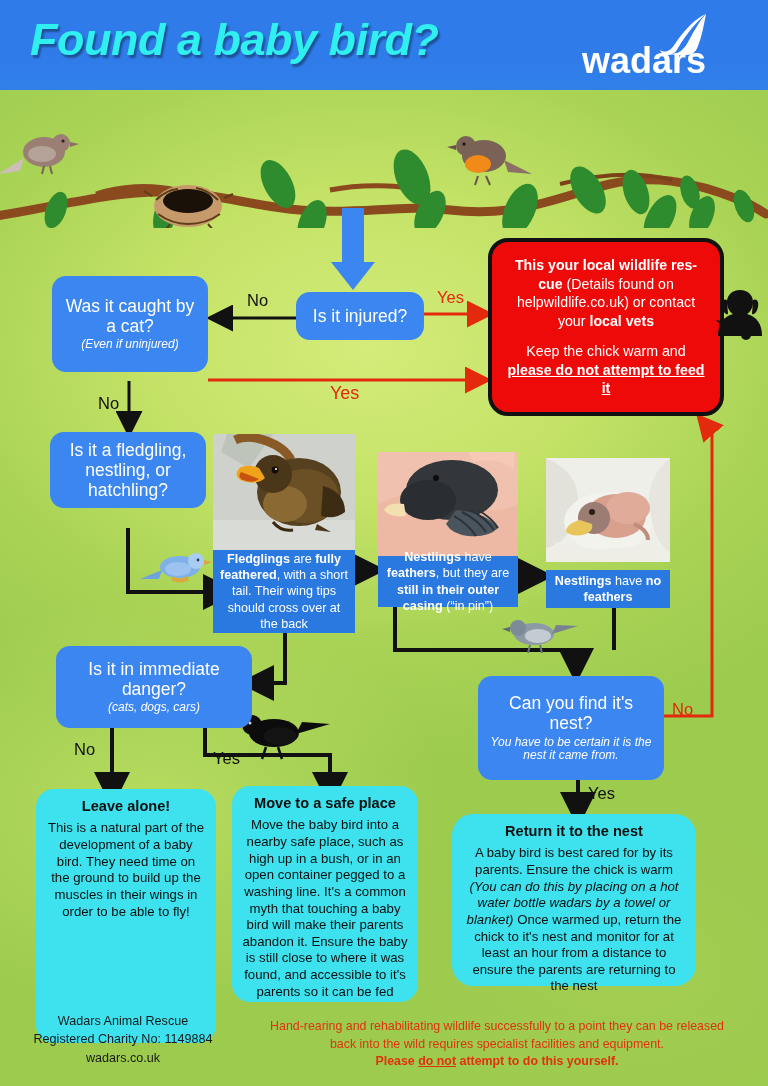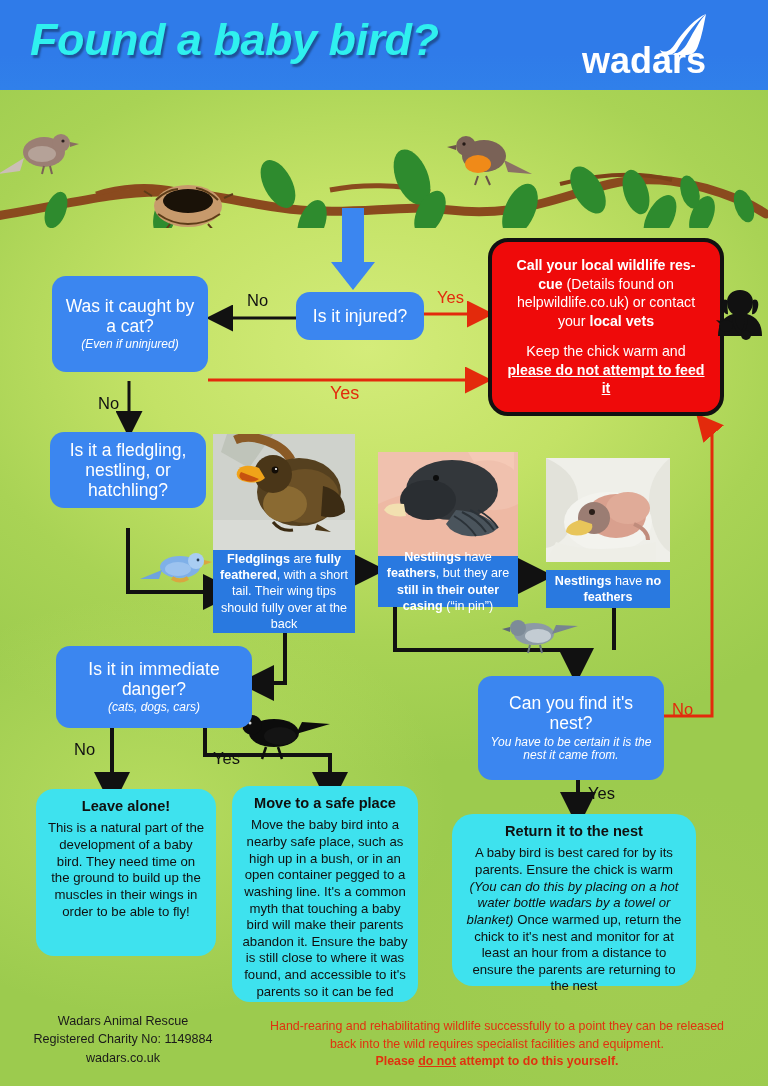--- a/index.html
+++ b/index.html
@@ -345,21 +345,21 @@
     <span class="sub">(cats, dogs, cars)</span>
   </div>
 
   <div class="box blue-round" id="box-nest" style="left:478px; top:676px; width:186px; height:104px;">
     <span>Can you find it's nest?</span>
     <span class="sub">You have to be certain it is the nest it came from.</span>
   </div>
 
   <div id="red-box" style="left:488px; top:238px; width:236px; height:178px;">
     <div>
-      <b>Call your local wildlife res-cue</b><span> (Details found on helpwildlife.co.uk) or contact your </span><b>local vets</b>
+      <b>This your local wildlife res-cue</b><span> (Details found on helpwildlife.co.uk) or contact your </span><b>local vets</b>
     </div>
     <div class="p2">
       <span>Keep the chick warm and </span><b class="u">please do not attempt to feed it</b>
     </div>
   </div>
 
   <svg style="position:absolute; left:716px; top:286px; width:48px; height:58px;" viewBox="0 0 48 58">
     <path d="M24 4 c-8 0 -13 5 -13 12 0 6 3 10 6 12 -10 3 -15 10 -15 22 l44 0 c0 -12 -5 -19 -15 -22 3 -2 6 -6 6 -12 0 -7 -5 -12 -13 -12 z" fill="#111"></path>
     <path d="M11 14 c-4 -2 -6 2 -5 7 1 5 4 8 6 7" fill="#111"></path>
     <path d="M37 14 c4 -2 6 2 5 7 -1 5 -4 8 -6 7" fill="#111"></path>
@@ -420,32 +420,32 @@
       <ellipse cx="82" cy="50" rx="22" ry="16" fill="#e0ab98"></ellipse>
       <circle cx="48" cy="60" r="16" fill="#9b7d73"></circle>
       <path d="M34 62 q-14 4 -14 12 q8 6 20 2 q8 -4 6 -10 z" fill="#e8c55a"></path>
       <circle cx="46" cy="54" r="3" fill="#2a1e18"></circle>
       <path d="M88 66 q14 6 14 16" stroke="#c08c7c" stroke-width="4" fill="none"></path>
       <path d="M10 84 q40 14 100 0 l0 20 l-110 0 z" fill="#eeeee7"></path>
     </svg>
   </div>
 
   <div class="box blue-sq" style="left:213px; top:550px; width:142px; height:83px;">
-    <span><b>Fledglings</b><span> are </span><b>fully feathered</b><span>, with a short tail. Their wing tips should fully over at the back</span></span>
+    <span><b>Fledglings</b><span> are </span><b>fully feathered</b><span>, with a short tail. Their wing tips should cross over at the back</span></span>
   </div>
 
   <div class="box blue-sq" style="left:378px; top:556px; width:140px; height:51px;">
     <span><b>Nestlings</b><span> have </span><b>feathers</b><span>, but they are </span><b>still in their outer casing</b><span> (“in pin”)</span></span>
   </div>
 
   <div class="box blue-sq" style="left:546px; top:570px; width:124px; height:38px;">
     <span><b>Nestlings</b><span> have </span><b>no feathers</b></span>
   </div>
 
-  <div class="box cyan-round" style="left:36px; top:789px; width:180px; height:167px;">
+  <div class="box cyan-round" style="left:36px; top:789px; width:180px; height:254px;">
     <span class="head">Leave alone!</span>
     <span>This is a natural part of the development of a baby bird. They need time on the ground to build up the muscles in their wings in order to be able to fly!</span>
   </div>
 
   <div class="box cyan-round" style="left:232px; top:786px; width:186px; height:216px;">
     <span class="head">Move to a safe place</span>
     <span>Move the baby bird into a nearby safe place, such as high up in a bush, or in an open container pegged to a washing line. It's a common myth that touching a baby bird will make their parents abandon it. Ensure the baby is still close to where it was found, and accessible to it's parents so it can be fed</span>
   </div>
 
   <div class="box cyan-round" style="left:452px; top:814px; width:244px; height:172px;border-radius:21px;">

